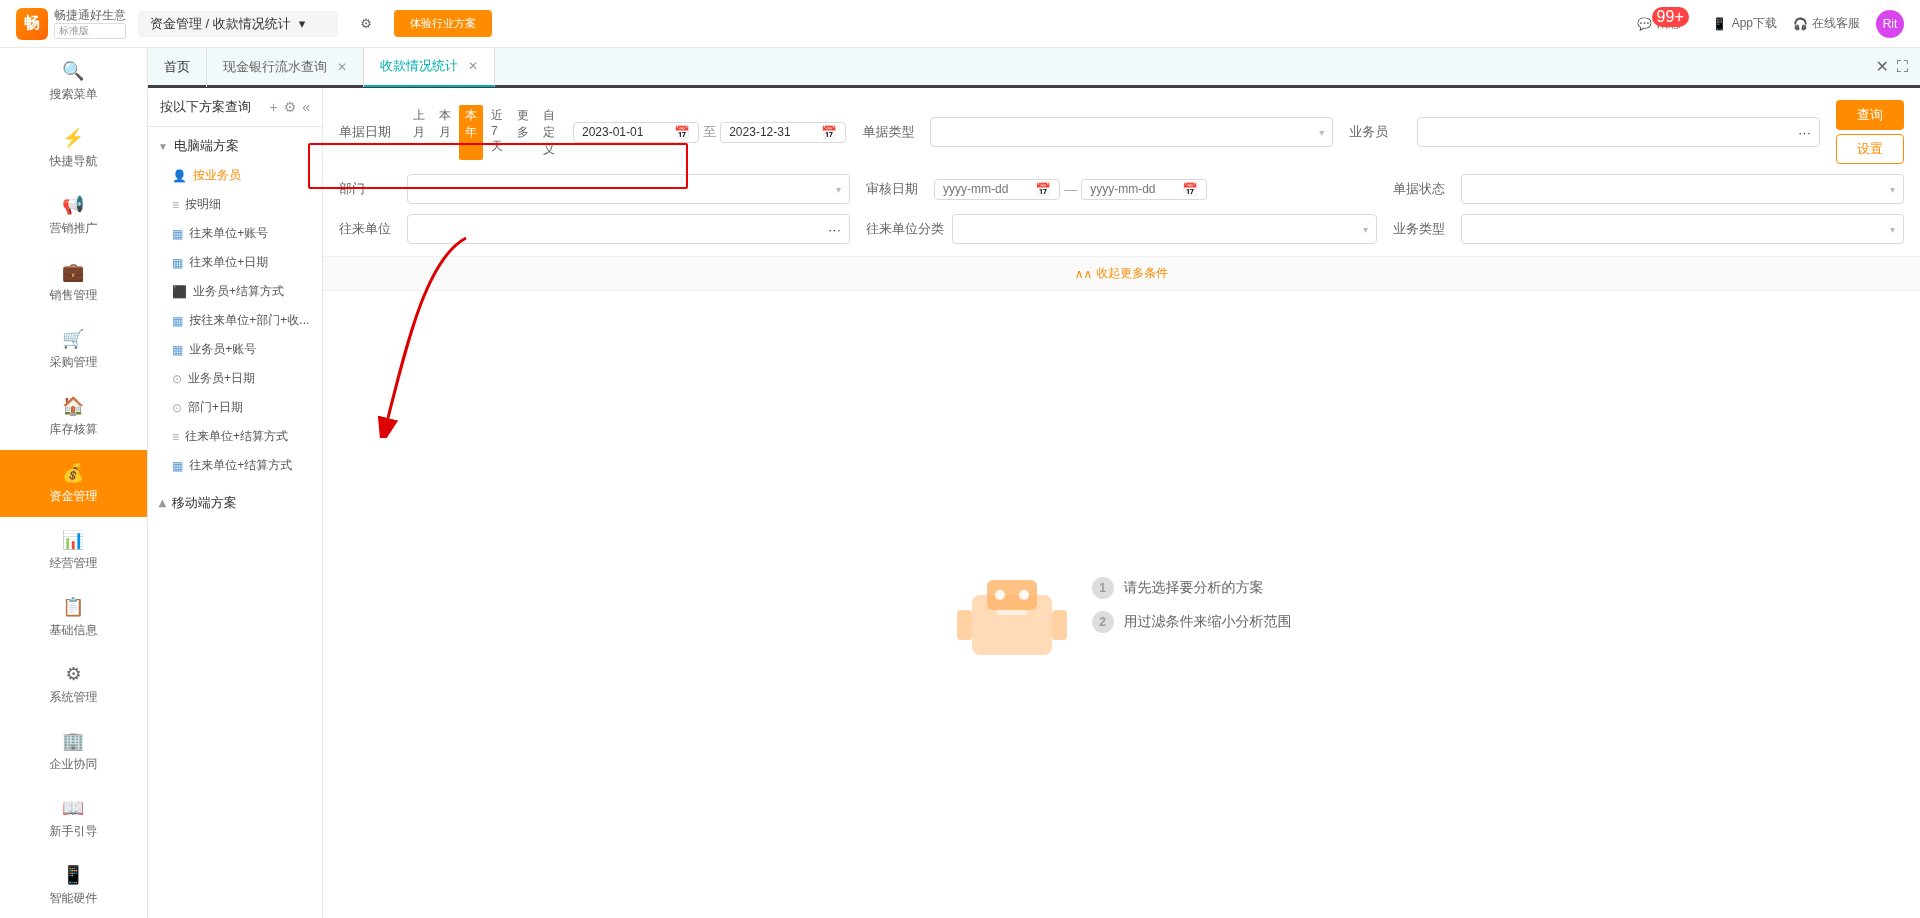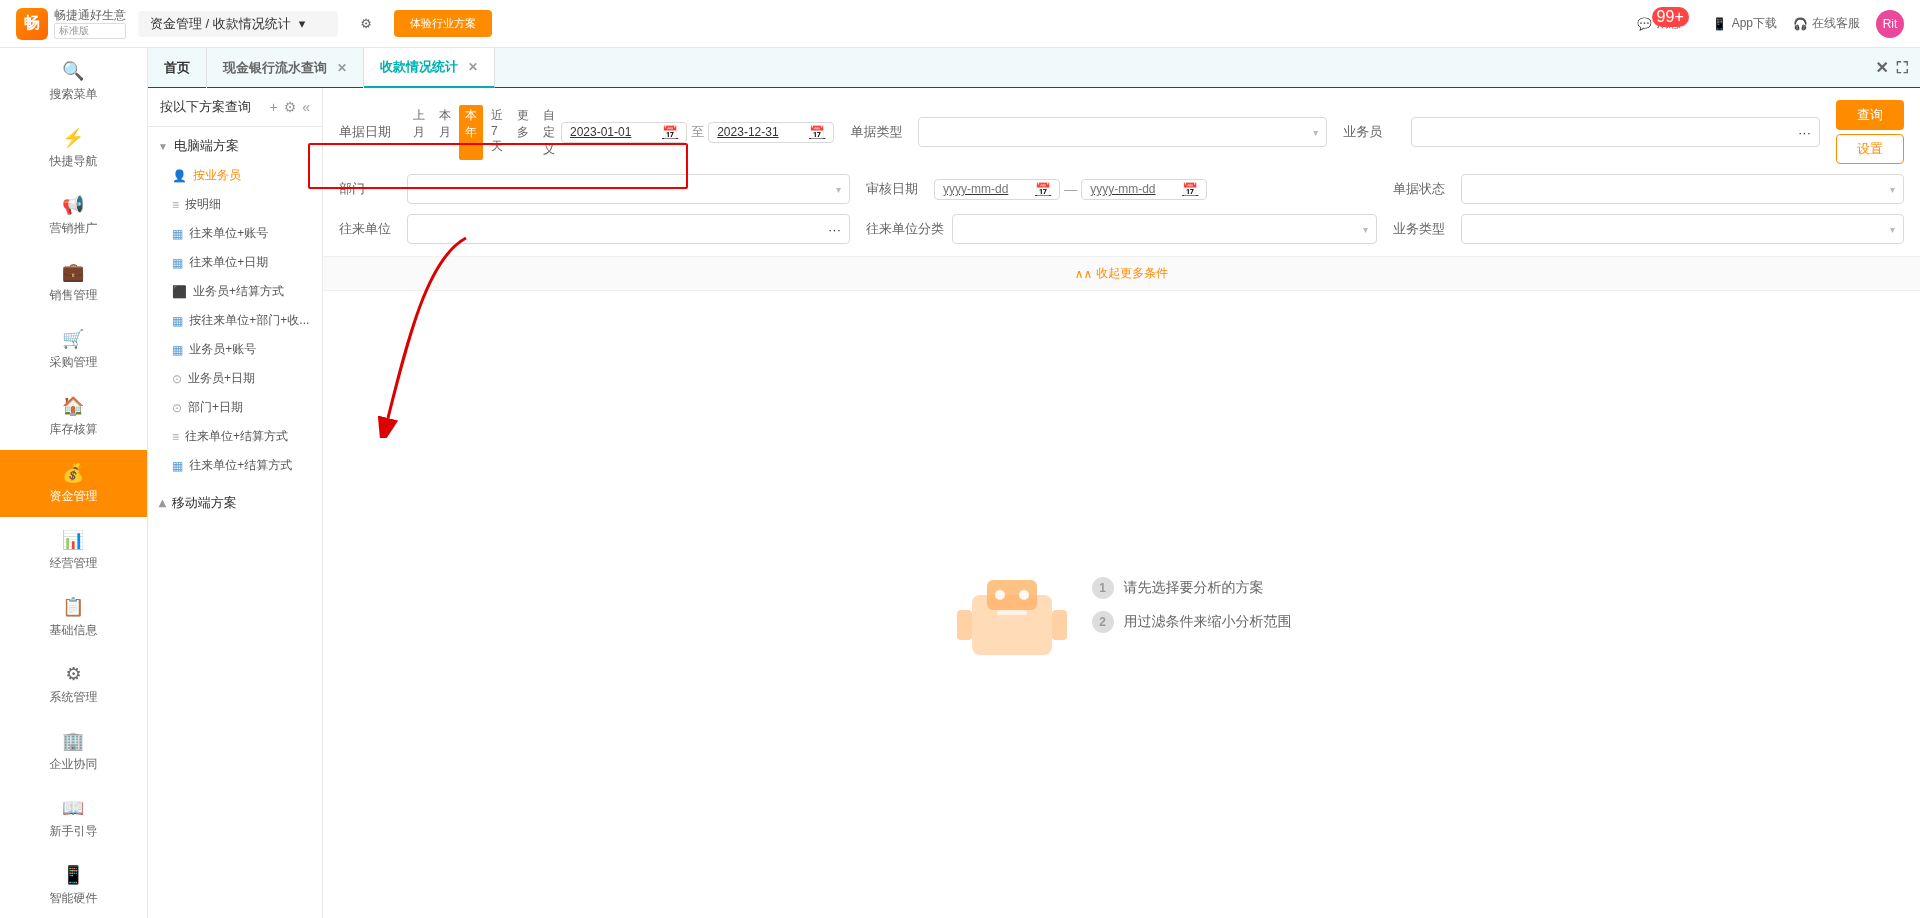--- a/index.html
+++ b/index.html
@@ -55,21 +55,21 @@
       border-radius: 4px;
       padding: 6px 16px;
       cursor: pointer;
       font-size: 11px;
     }
     .top-header-right {
       display: flex; align-items: center; gap: 16px;
     }
     .msg-area { display: flex; align-items: center; gap: 4px; cursor: pointer; color: #666; font-size: 12px; position: relative; }
     .badge { background: #ff4444; color: #fff; border-radius: 10px; font-size: 16px; padding: 1px 5px; position: absolute; top: -8px; right: -8px; }
-    .user-avatar { width: 28px; height: 28px; background: #ec4899; border-radius: 50%; display: flex; align-items: center; justify-content: center; color: #fff; font-size: 12px; }
+    .user-avatar { width: 28px; height: 28px; background: #d946ef; border-radius: 50%; display: flex; align-items: center; justify-content: center; color: #fff; font-size: 12px; }
 
     
     .main-layout {
       display: flex;
       height: 918px;
       padding-top: 48px;
     }
 
     
     .sidebar {
@@ -99,23 +99,22 @@
       flex-direction: column;
       overflow: hidden;
     }
 
     
     .tab-bar {
       height: 40px;
       background: #f0fafa;
       display: flex;
       align-items: center;
-      border-bottom: 1px solid #404040;
+      border-bottom: 3px solid #404040;
       flex-shrink: 0;
-      font-weight: bold;
     }
     .tab {
       display: flex; align-items: center; gap: 6px;
       padding: 0 16px;
       height: 40px;
       cursor: pointer;
       font-size: 13px;
       color: #666;
       border-right: 1px solid #e0e0e0;
     }
@@ -225,21 +224,21 @@
       border-radius: 4px;
       padding: 0 8px;
       font-size: 13px;
       display: flex; align-items: center; justify-content: space-between;
       cursor: pointer;
       background: #fff;
       color: #333;
     }
     .filter-input .arrow { color: #bbb; font-size: 10px; }
     .date-filter {
-      display: flex; align-items: center; gap: 0;
+      display: flex; align-items: center; gap: 12px;
       flex: 1;
     }
     .date-quick-btns { display: flex; gap: 2px; }
     .date-quick-btn {
       padding: 2px 6px;
       font-size: 12px;
       cursor: pointer;
       color: #666;
       border-radius: 2px;
     }
@@ -253,21 +252,20 @@
       flex: 1;
     }
     .date-input {
       display: flex; align-items: center; gap: 4px;
       border: 1px solid #d9d9d9;
       border-radius: 4px;
       padding: 2px 8px;
       min-width: 110px;
       background: #fff;
       cursor: pointer;
-      text-decoration: underline;
     }
     .date-input input {
       border: none; outline: none; font-size: 12px; width: 88px; color: #333; cursor: pointer;
     }
     .date-sep { color: #999; }
     .query-btn {
       background: #ff8c00; color: #fff; border: none;
       border-radius: 4px; padding: 6px 20px;
       cursor: pointer; font-size: 13px;
     }

